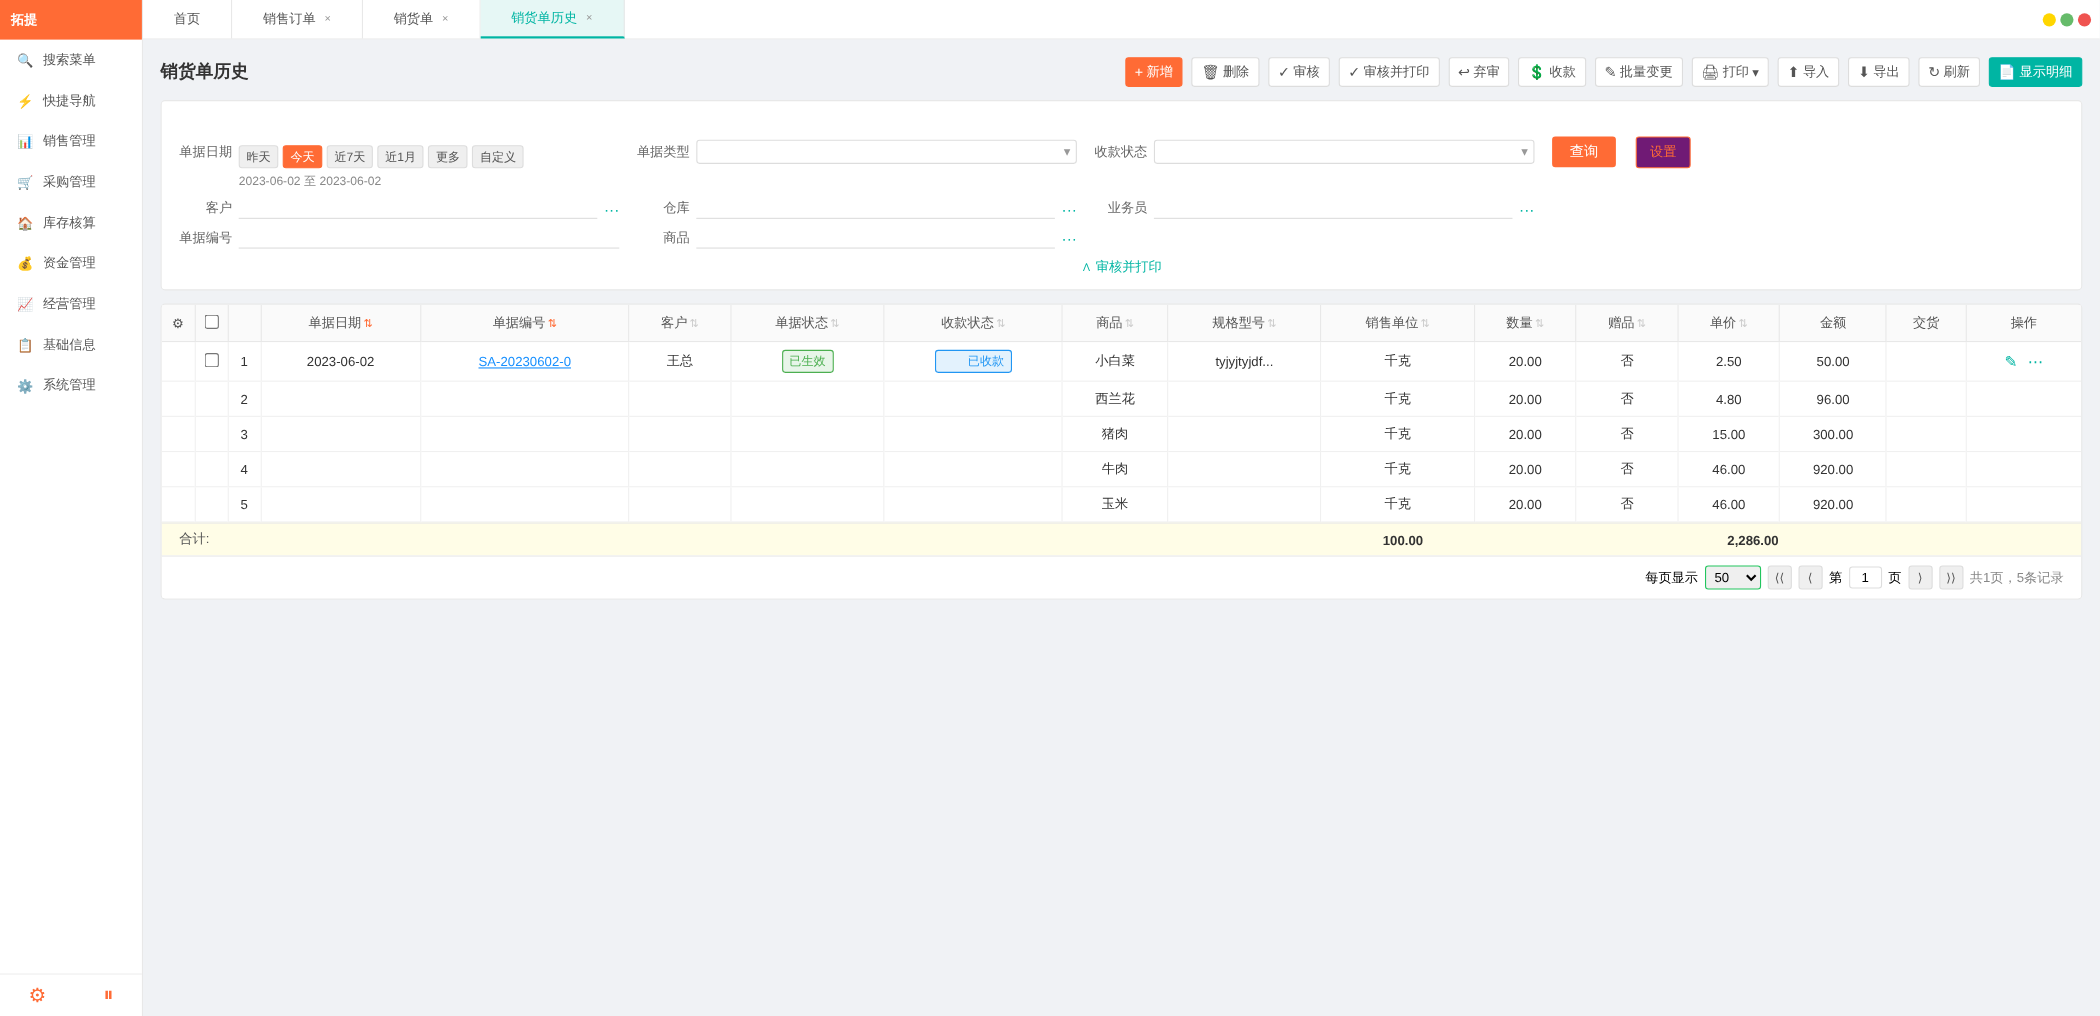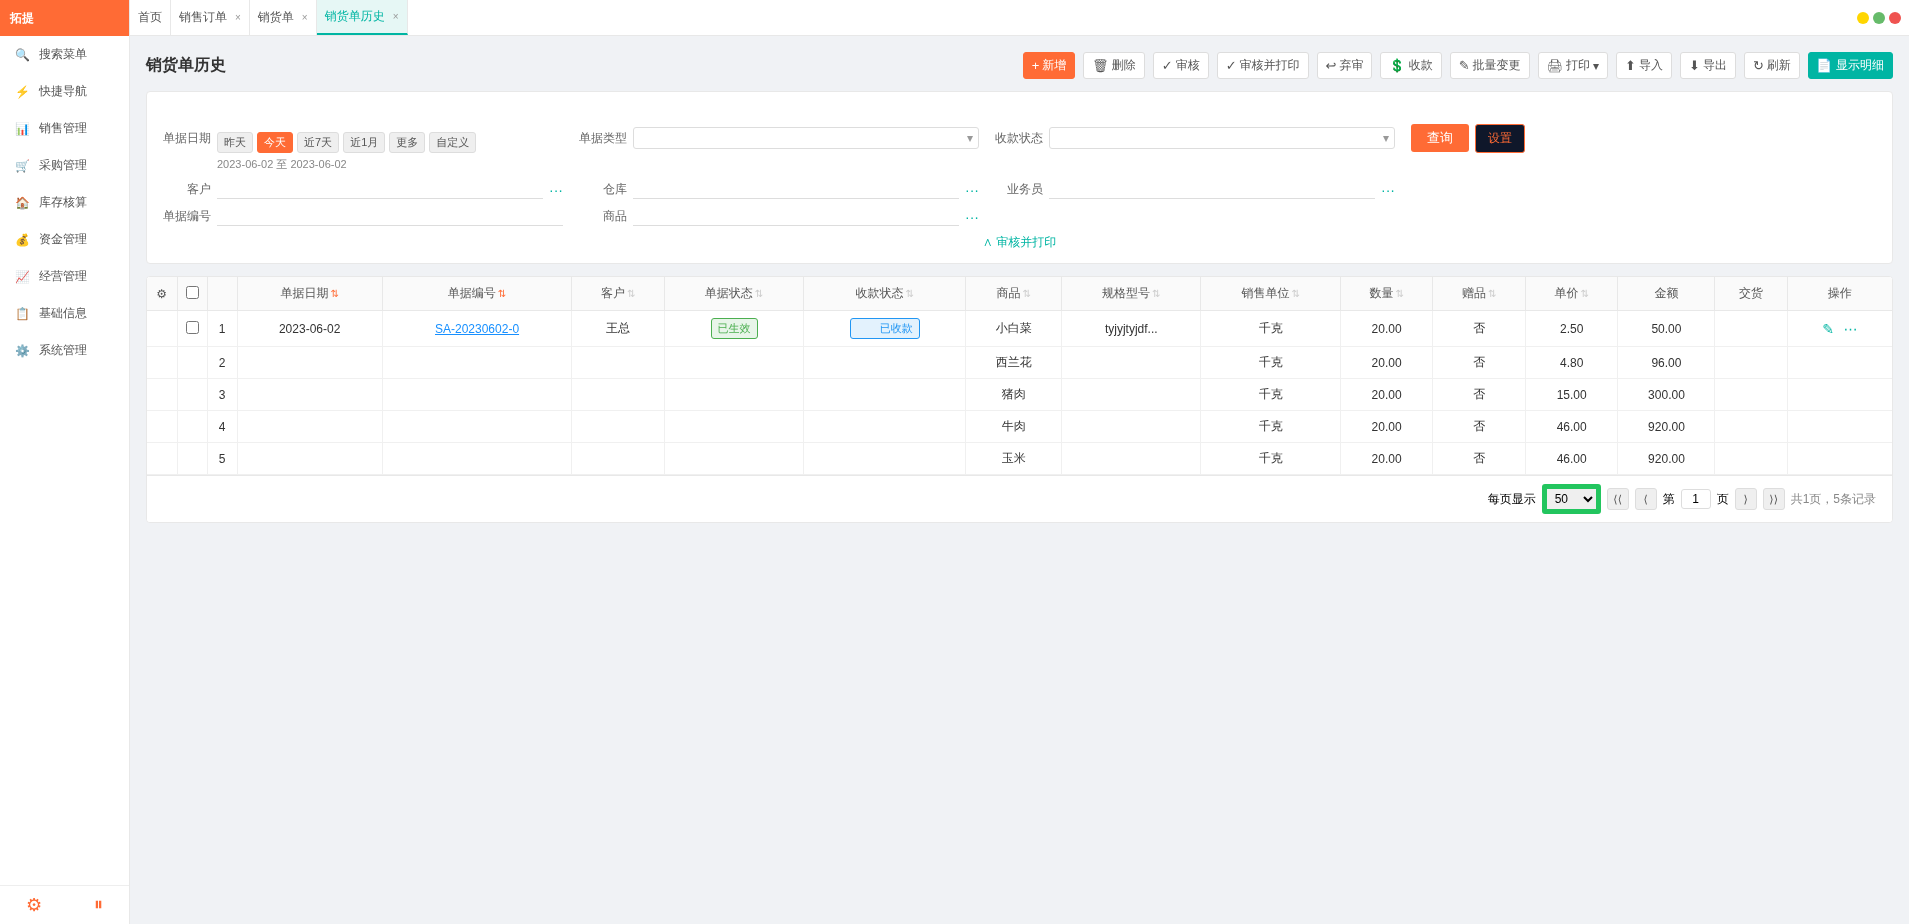--- a/index.html
+++ b/index.html
@@ -55,21 +55,21 @@
     
     .tab-bar {
       background: #fff;
       border-bottom: 1px solid #e8e8e8;
       display: flex;
       align-items: center;
       height: 36px;
       flex-shrink: 0;
     }
     .tab-item {
-      padding: 0 8px;
+      padding: 0 28px;
       height: 100%;
       display: flex;
       align-items: center;
       gap: 6px;
       cursor: pointer;
       color: #555;
       border-right: 1px solid #e8e8e8;
       font-size: 12px;
       white-space: nowrap;
     }
@@ -216,27 +216,28 @@
     .query-btn {
       background: #ff6b35;
       color: #fff;
       border: none;
       border-radius: 3px;
       padding: 5px 16px;
       cursor: pointer;
       font-size: 13px;
     }
     .set-btn {
-      background: #0f172a;
+      background: #701a75;
       color: #ff6b35;
       border: 1px solid #ff6b35;
       border-radius: 3px;
       padding: 5px 12px;
       cursor: pointer;
       font-size: 12px;
+      margin-left: 12px;
     }
 
     
     .table-wrap {
       background: #fff;
       border-radius: 4px;
       border: 1px solid #e8e8e8;
       overflow: hidden;
     }
     table {
@@ -301,21 +302,21 @@
     .pagination {
       display: flex;
       align-items: center;
       justify-content: flex-end;
       padding: 8px 16px;
       background: #fff;
       border-top: 1px solid #e8e8e8;
       gap: 6px;
     }
     .page-size-select {
-      border: 5px solid #22c55e;
+      border: 1px solid #22c55e;
       border-radius: 3px;
       padding: 2px 4px;
       font-size: 12px;
     }
     .page-btn {
       width: 22px;
       height: 22px;
       display: flex;
       align-items: center;
       justify-content: center;
@@ -722,20 +723,31 @@
       <td>否</td>
       <td>46.00</td>
       <td>920.00</td>
       <td></td>
       <td></td>
     </tr>
             </tbody>
         </table>
       </div>
 
+      <div class="summary-row">
+        <span class="summary-label">合计:</span>
+        <div class="summary-values">
+          <span style="flex:9.5;"></span>
+          <span class="summary-cell" style="flex:1.5;min-width:70px;">100.00</span>
+          <span style="flex:0.8;"></span>
+          <span style="flex:0.8;"></span>
+          <span class="summary-cell" style="flex:1.5;min-width:70px;">2,286.00</span>
+          <span style="flex:2;"></span>
+        </div>
+      </div>
 
       <div class="pagination">
         <span>每页显示</span>
         <select class="page-size-select">
           <option value="50">50</option>
           <option value="100">100</option>
         </select>
         <button class="page-btn">⟨⟨</button>
         <button class="page-btn">⟨</button>
         <span>第</span>

